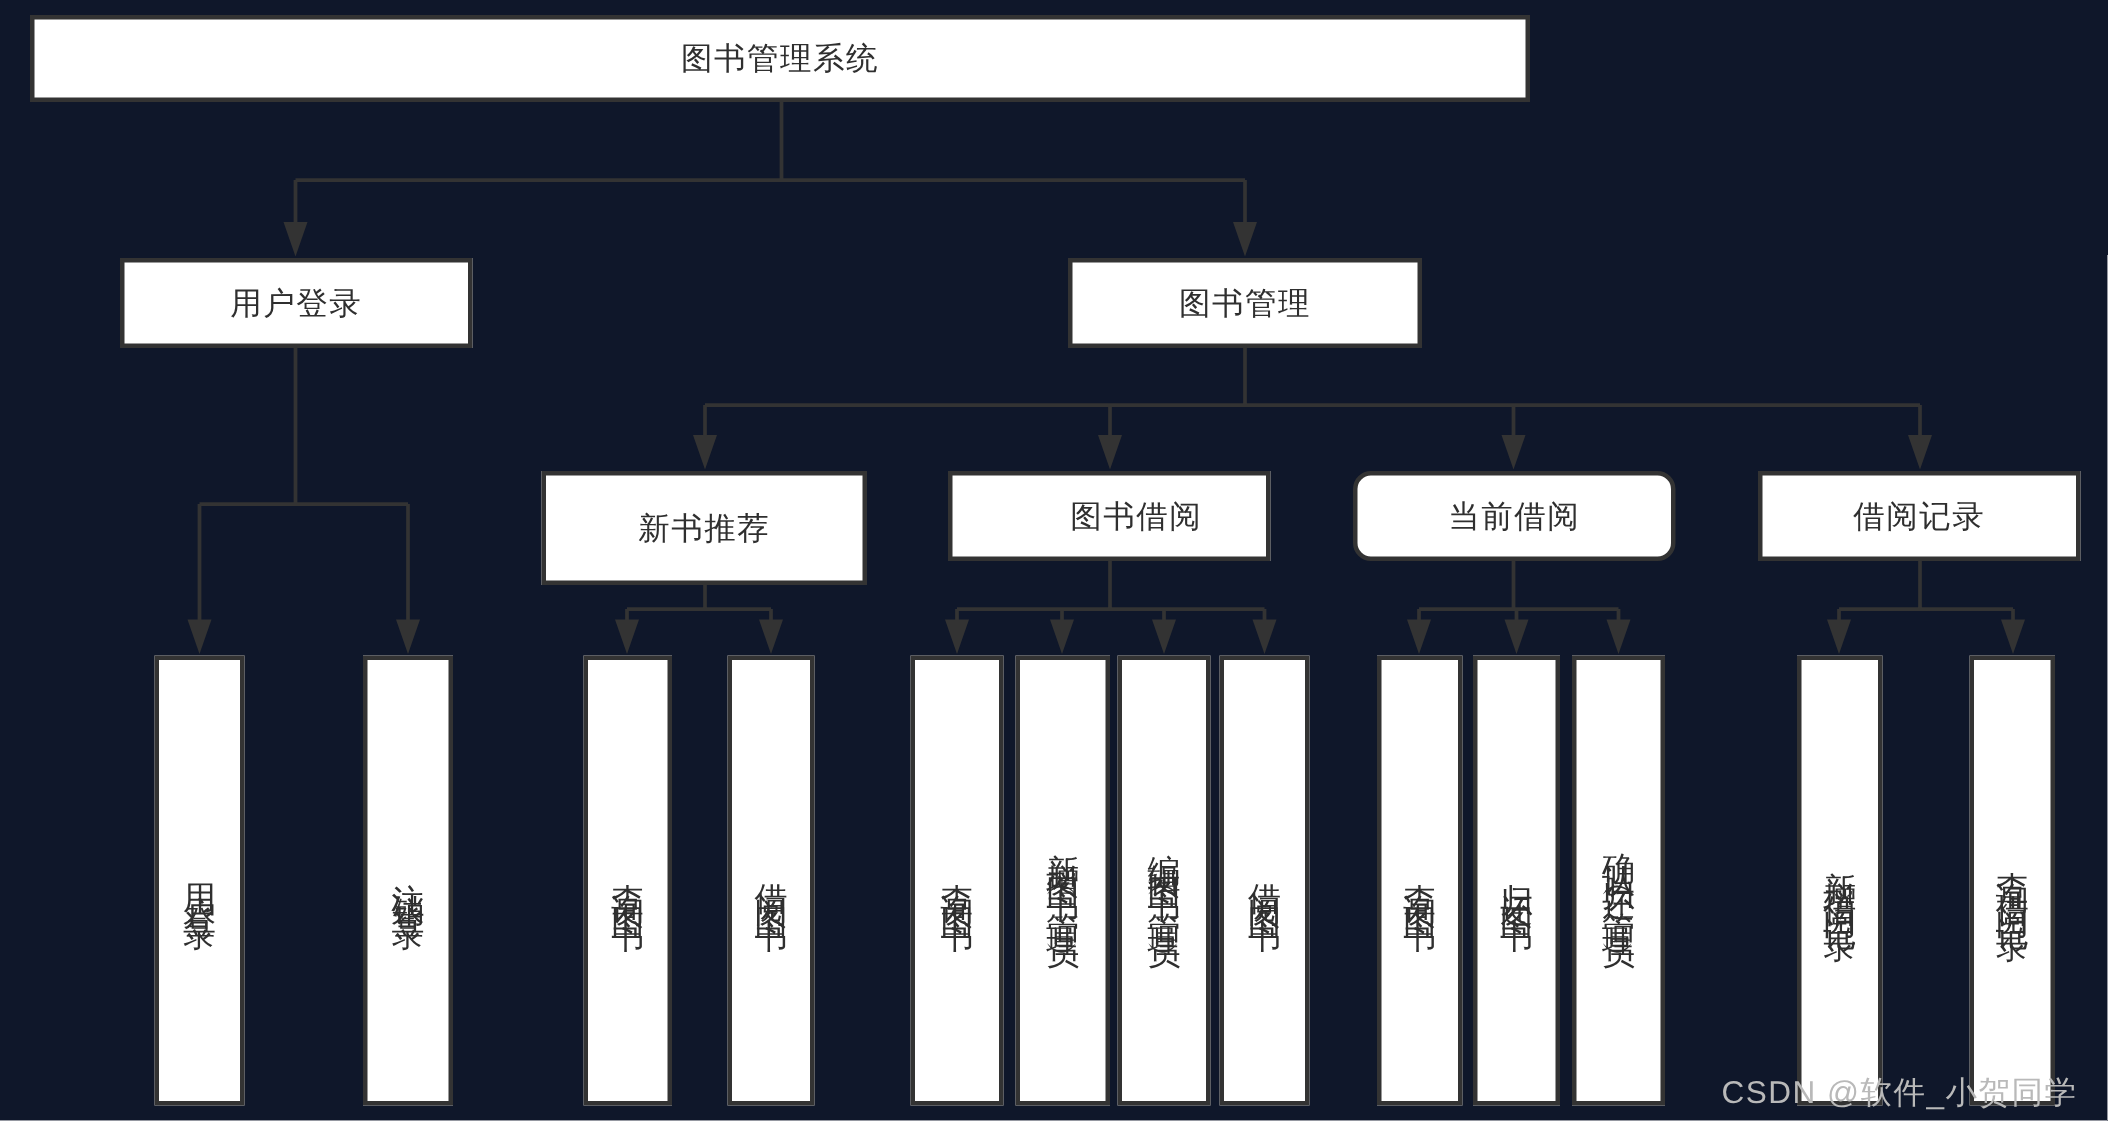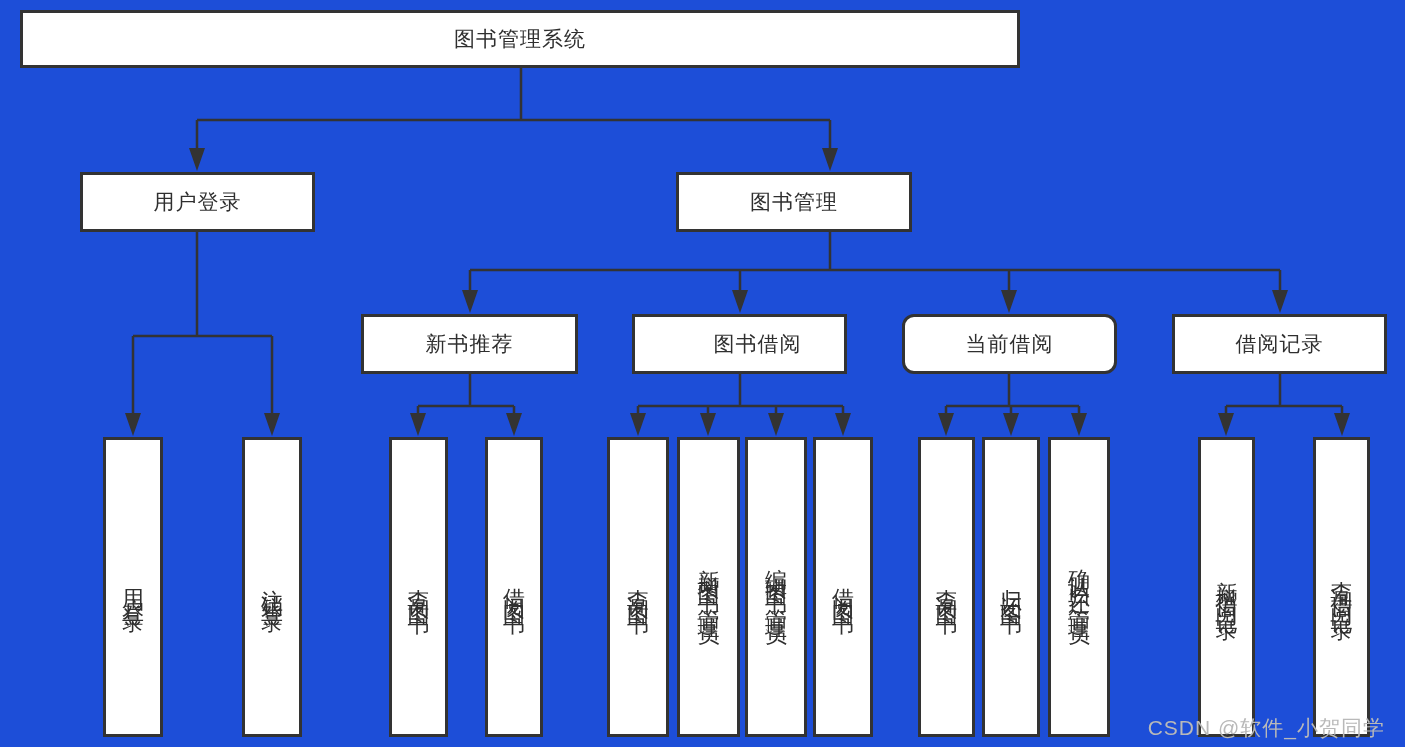--- a/index.html
+++ b/index.html
@@ -5,21 +5,21 @@
   html, body {
     margin: 0;
     padding: 0;
     background: #ffffff;
     font-family: "Liberation Sans", sans-serif;
   }
   .canvas {
     position: relative;
     width: 1405px;
     height: 747px;
-    background: #1d4ed8;
+    background: #0f172a;
     overflow: hidden;
   }
   .connectors {
     position: absolute;
     left: 0; top: 0;
     width: 1405px;
     height: 747px;
   }
   .node {
     position: absolute;
@@ -97,23 +97,23 @@
       <polygon points="1003,413 1019,413 1011,436"></polygon>
       <polygon points="1071,413 1087,413 1079,436"></polygon>
       <polygon points="1218,413 1234,413 1226,436"></polygon>
       <polygon points="1334,413 1350,413 1342,436"></polygon>
     </g>
   </svg>
 
   <div class="node hnode" style="left:20px; top:10px; width:1000px; height:58px;">图书管理系统</div>
 
   <div class="node hnode" style="left:80px; top:172px; width:235px; height:60px;">用户登录</div>
-  <div class="node hnode" style="left:676px; top:172px; width:236px; height:60px;">图书管理</div>
+  <div class="node hnode" style="left:712px; top:172px; width:236px; height:60px;">图书管理</div>
 
-  <div class="node hnode" style="left:361px; top:314px; width:217px; height:60px;">新书推荐</div>
+  <div class="node hnode" style="left:361px; top:314px; width:217px; height:76px;">新书推荐</div>
   <div class="node hnode" style="left:632px; top:314px; width:215px; height:60px;padding-left:36px;">图书借阅</div>
   <div class="node hnode" style="left:902px; top:314px; width:215px; height:60px;border-radius:12px;">当前借阅</div>
   <div class="node hnode" style="left:1172px; top:314px; width:215px; height:60px;">借阅记录</div>
 
   <div class="node leaf" style="left:103px; width:60px;">用户登录</div>
   <div class="node leaf" style="left:242px; width:60px;">注销登录</div>
 
   <div class="node leaf" style="left:389px; width:59px;">查询图书</div>
   <div class="node leaf" style="left:485px; width:58px;">借阅图书</div>
 

